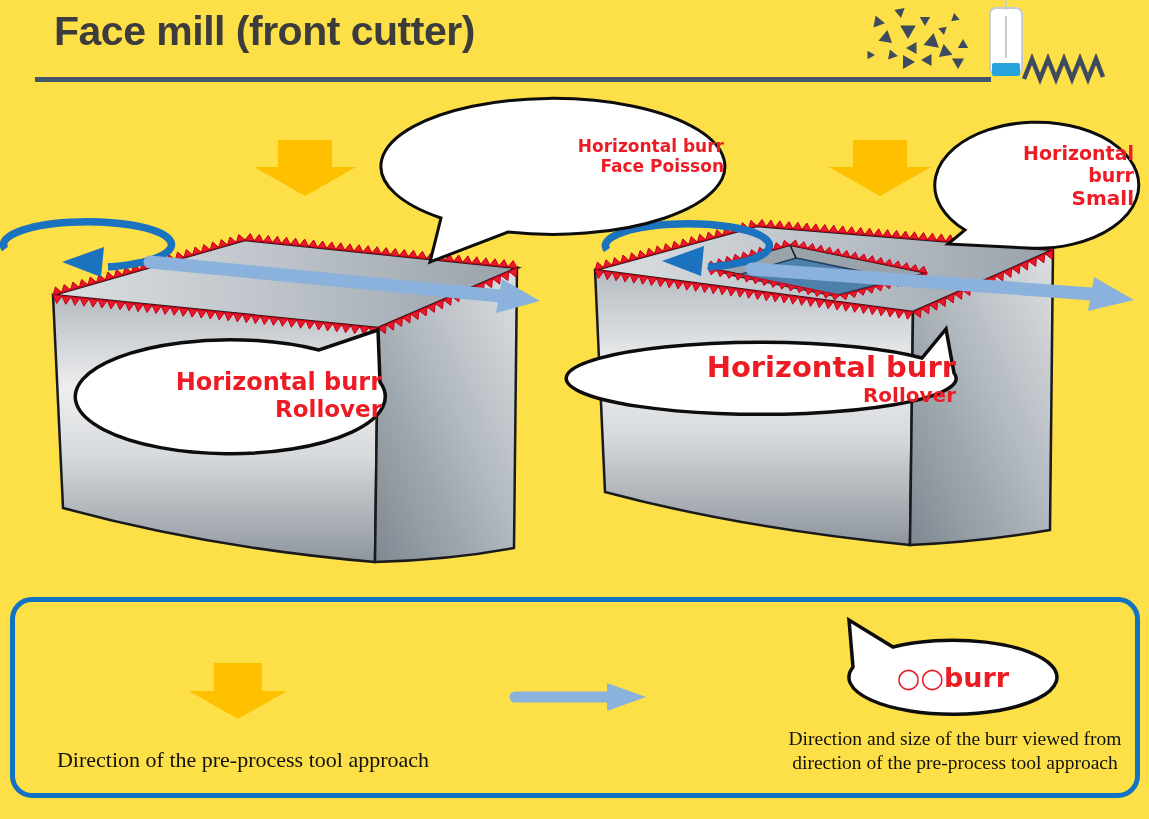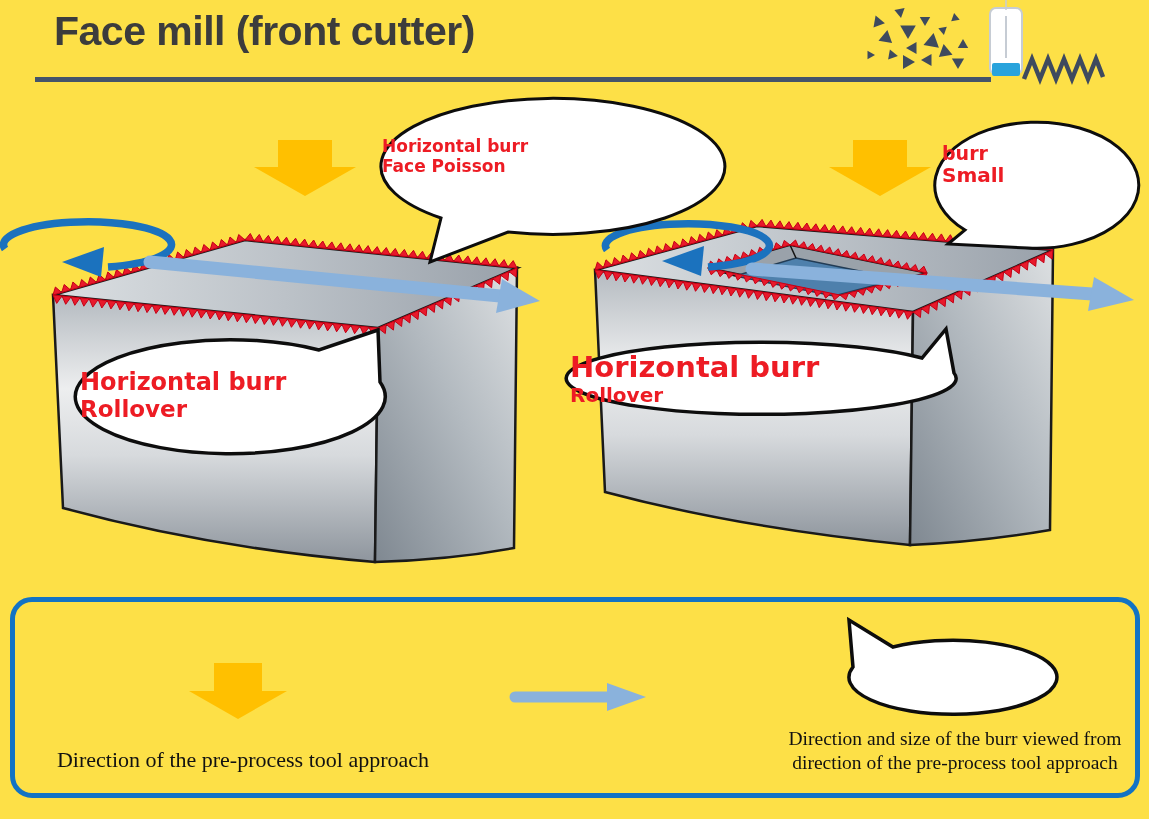--- a/index.html
+++ b/index.html
@@ -3,21 +3,21 @@
 <meta charset="utf-8">
 <style>
   html,body{margin:0;padding:0;background:#fff;}
   #slide{position:relative;width:1149px;height:819px;background:#fde047;overflow:hidden;
          font-family:"Liberation Sans",sans-serif;text-decoration:underline;}
   .abs{position:absolute;}
   #gfx{position:absolute;left:0;top:0;}
   .title{left:54px;top:8px;font-size:41px;font-weight:bold;color:#3c3c3c;letter-spacing:-0.5px;
          font-family:"Liberation Sans",sans-serif;}
   .underline{left:35px;top:77px;width:956px;height:5px;background:#44546A;}
-  .bubtext{text-align:left;color:#ED1C24;font-weight:bold;font-family:"DejaVu Sans",sans-serif;line-height:1.18;}
+  .bubtext{text-align:right;color:#ED1C24;font-weight:bold;font-family:"DejaVu Sans",sans-serif;line-height:1.18;}
   .b1{left:382px;top:136px;width:342px;font-size:17px;}
   .b2{left:80px;top:368px;width:302px;font-size:24px;}
   .b2 .l2{font-size:23px;}
   .b3{left:942px;top:142px;width:192px;font-size:19px;}
   .b3 .l3{font-size:20px;}
   .b4{left:570px;top:350px;width:386px;font-size:29px;}
   .b4 .l2{font-size:20px;}
   .legendbox{left:10px;top:597px;width:1130px;height:201px;box-sizing:border-box;
              border:5px solid #1273C4;border-radius:22px;}
   .caption{font-family:"Liberation Serif",serif;color:#111;text-align:center;}
@@ -152,27 +152,29 @@
 
   <div class="abs bubtext b1">
     <div class="l1">Horizontal burr</div>
     <div class="l2">Face Poisson</div>
   </div>
   <div class="abs bubtext b2">
     <div class="l1">Horizontal burr</div>
     <div class="l2">Rollover</div>
   </div>
   <div class="abs bubtext b3">
+    <div class="l1">Horizontal</div>
     <div class="l2">burr</div>
     <div class="l3">Small</div>
   </div>
   <div class="abs bubtext b4">
     <div class="l1">Horizontal burr</div>
     <div class="l2">Rollover</div>
   </div>
 
   <div class="abs legendbox"></div>
   <div class="abs caption cap1">Direction of the pre-process tool approach</div>
+  <div class="abs lbub"><span class="pref">○○</span><span class="word">burr</span></div>
   <div class="abs caption cap3">
     <div>Direction and size of the burr viewed from</div>
     <div>direction of the pre-process tool approach</div>
   </div>
 </div>
 
 </body></html>

